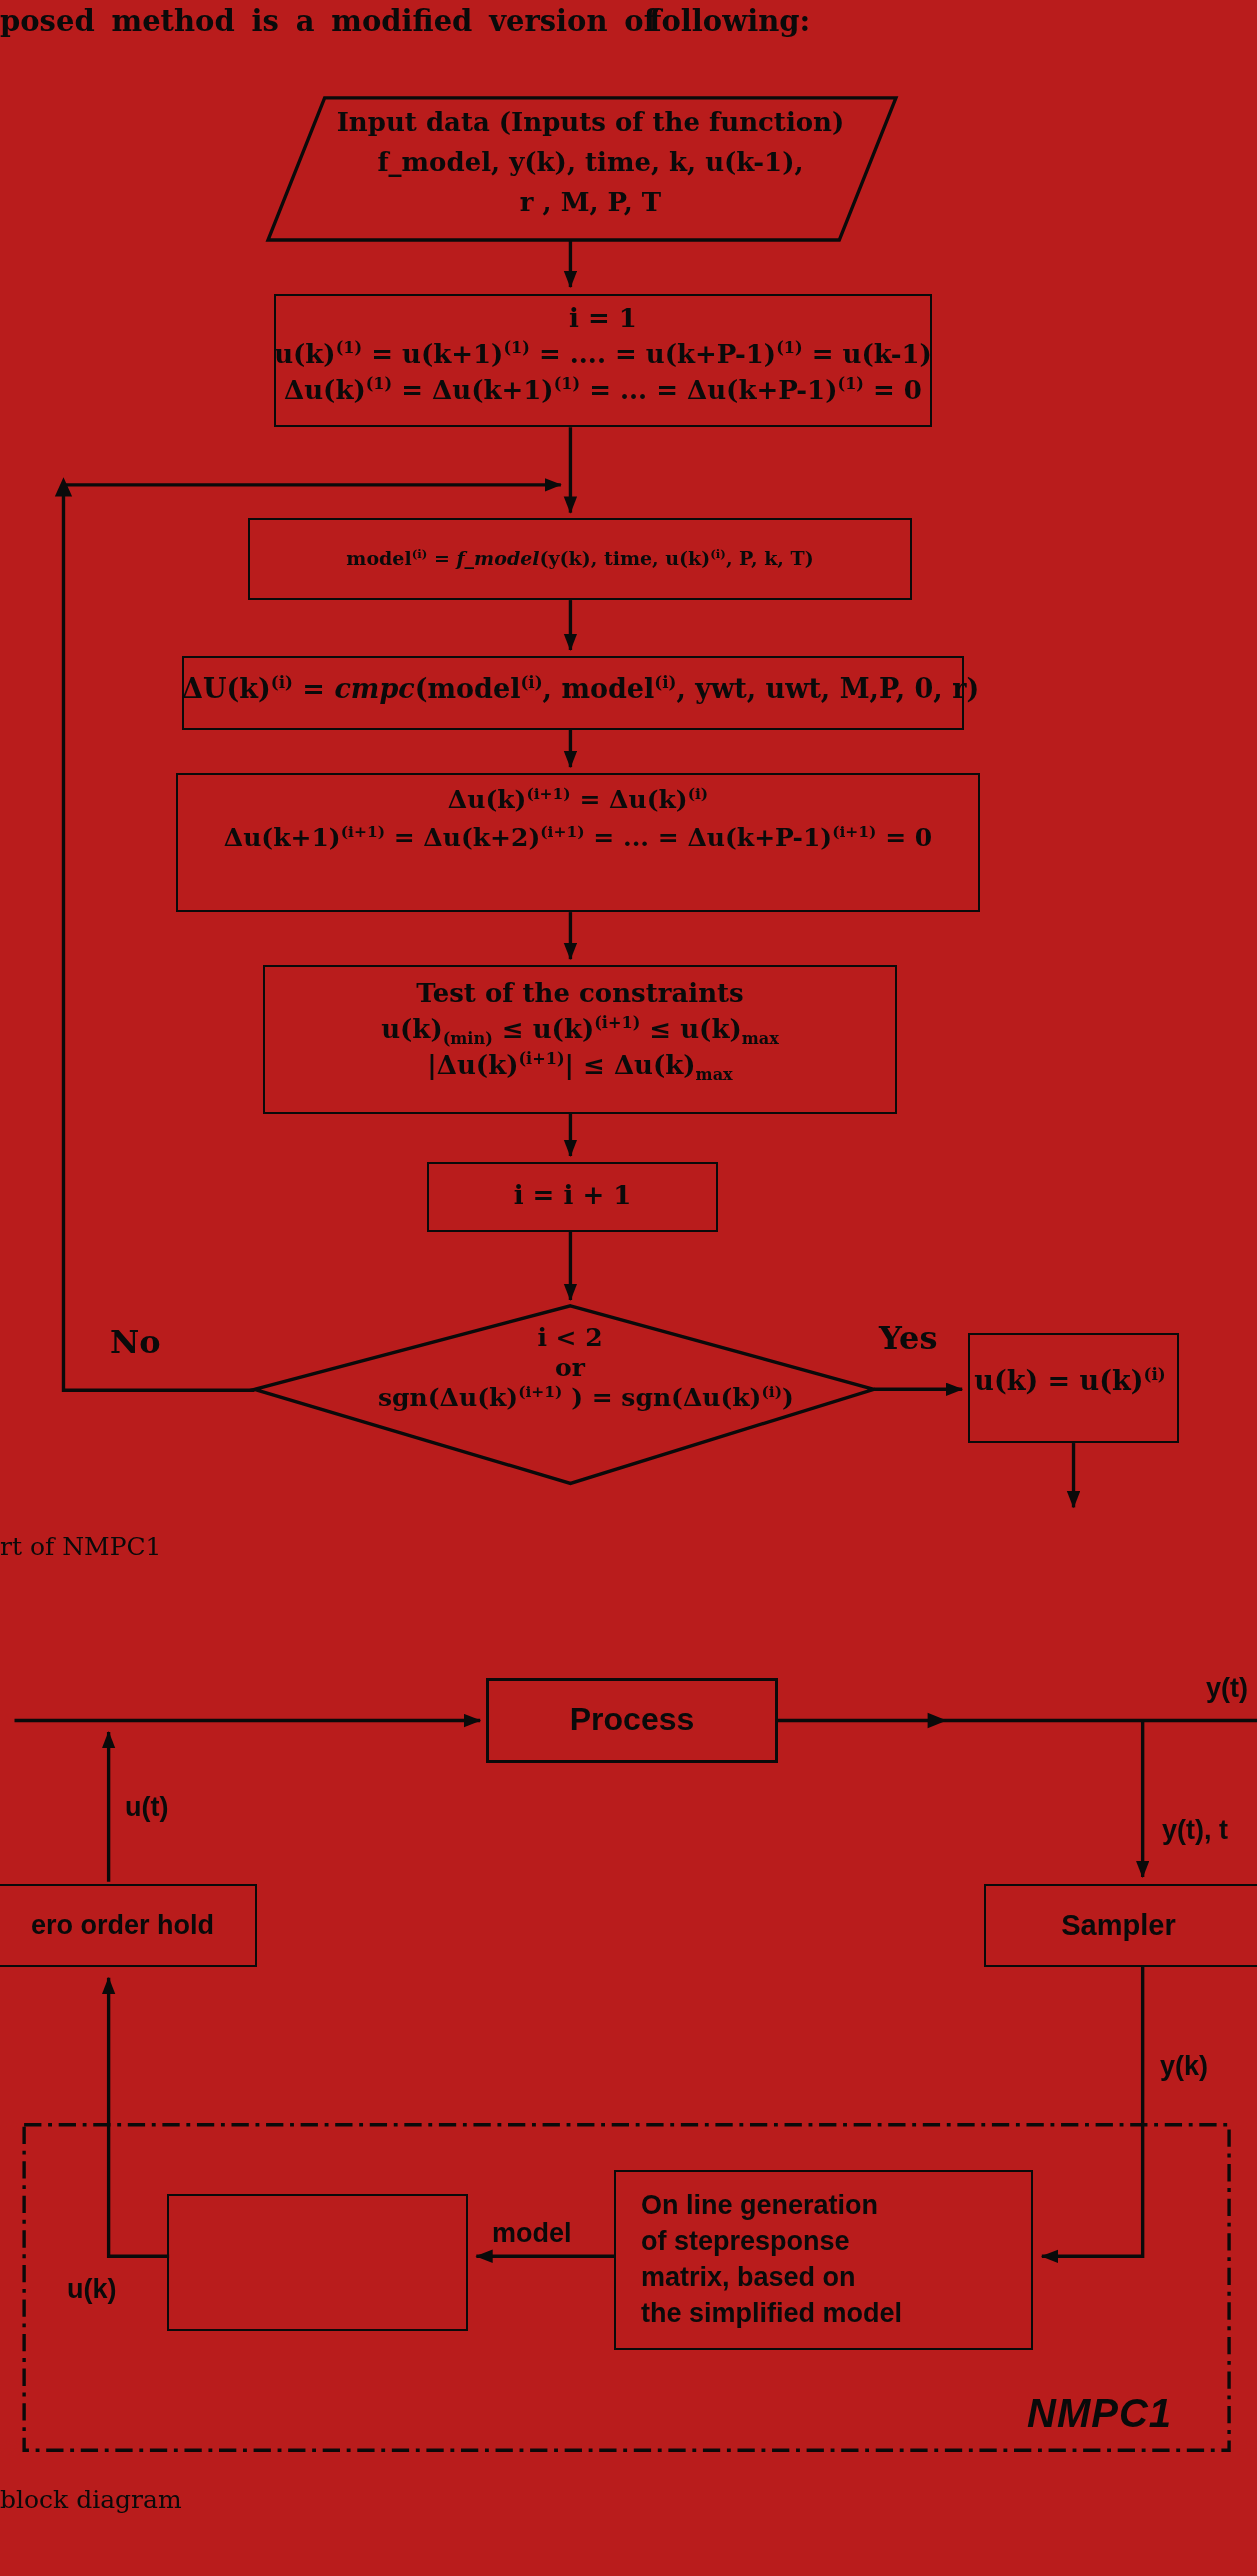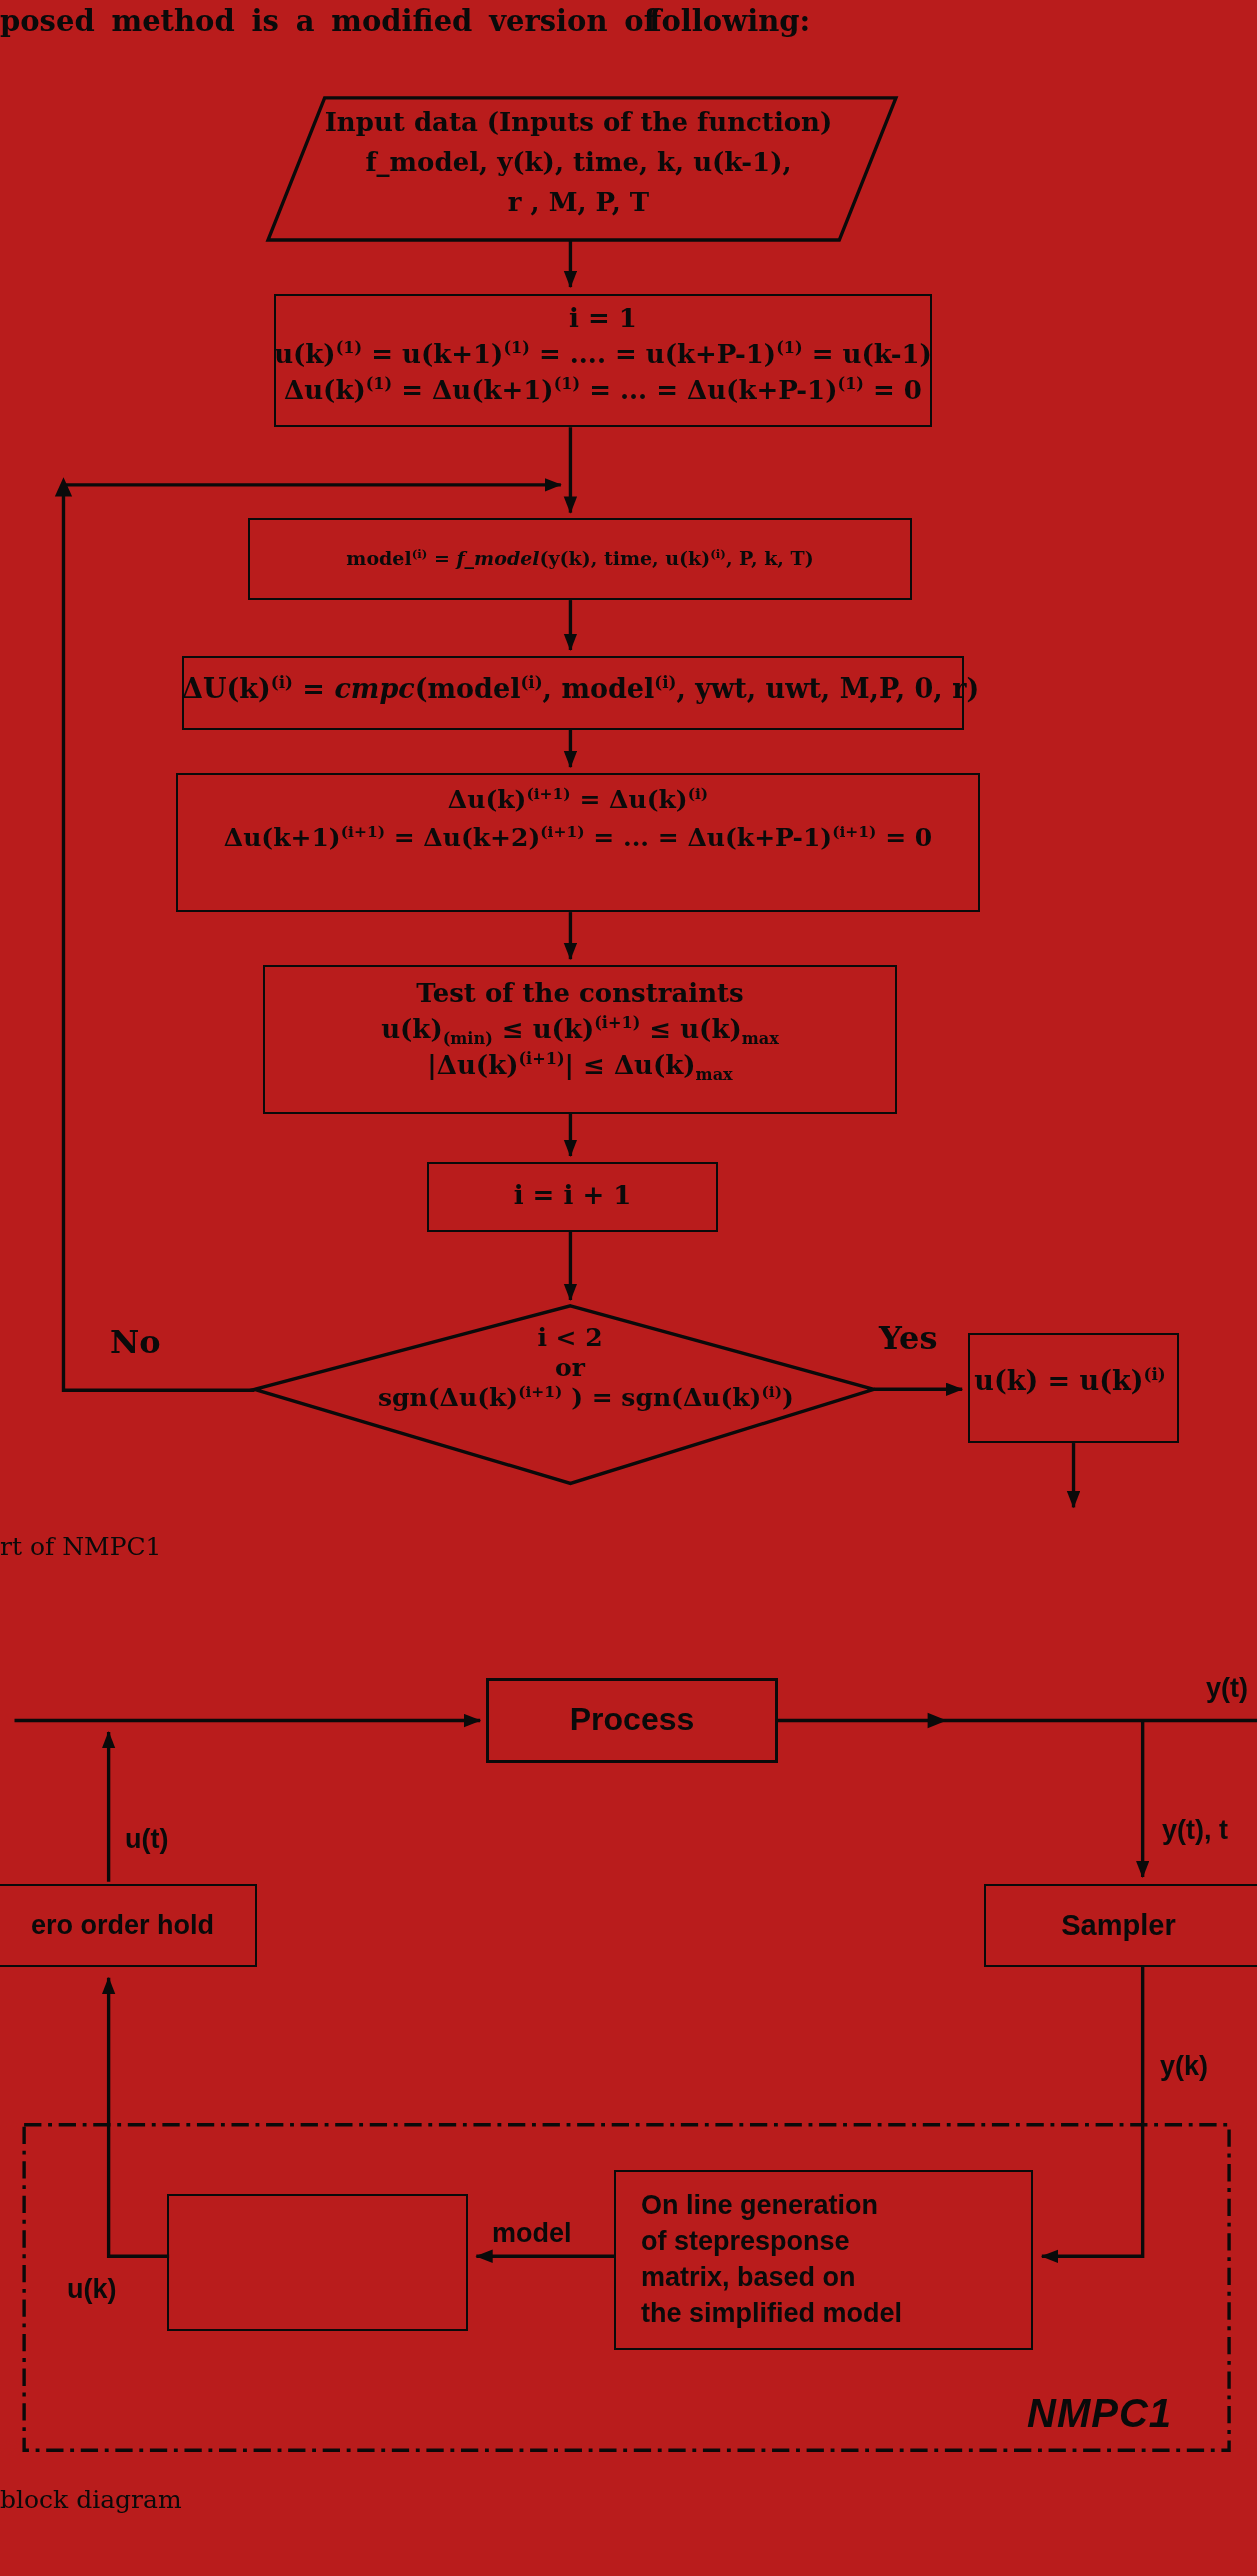--- a/index.html
+++ b/index.html
@@ -62,21 +62,21 @@
       <line x1="640" y1="2350" x2="496" y2="2350" marker-end="url(#ah)"></line>
     </g>
     <polygon points="966,1784 966,1800 986,1792" fill="#0a0a0a"></polygon>
 
     <rect x="25" y="2213" width="1255" height="339" fill="none" stroke="#0a0a0a" stroke-width="3.5" stroke-dasharray="18 7 4 7"></rect>
   </svg>
 
   <span class="abs toptext serif" style="left:0px;top:3.8px;">posed method is a modified version of</span>
   <span class="abs toptext serif" style="left:649px;top:3.8px;">following:</span>
 
-  <div class="abs fc-text" style="left:276px;top:102px;width:605px;line-height:40px;">
+  <div class="abs fc-text" style="left:288px;top:102px;width:605px;line-height:40px;">
     <div>Input data (Inputs of the function)</div>
     <div>f_model, y(k), time, k, u(k-1),</div>
     <div>r , M, P, T</div>
   </div>
 
   <div class="box" style="left:274px;top:294px;width:658px;height:133px;"></div>
   <div class="abs fc-text" style="left:274px;top:300px;width:658px;">
     <div>i = 1</div>
     <div>u(k)<sup>(1)</sup> =  u(k+1)<sup>(1)</sup> =  .... = u(k+P-1)<sup>(1)</sup> = u(k-1)</div>
     <div>Δu(k)<sup>(1)</sup>  = Δu(k+1)<sup>(1)</sup> = ... = Δu(k+P-1)<sup>(1)</sup> = 0</div>
@@ -115,21 +115,21 @@
 
   <div class="box" style="left:968px;top:1333px;width:211px;height:110px;"></div>
   <div class="abs fc-text" style="left:968px;top:1363px;width:204px;font-size:27px;">u(k) = u(k)<sup>(i)</sup></div>
 
   <span class="abs caption serif" style="left:0px;top:1532px;">rt of NMPC1</span>
 
   <div class="box" style="left:486px;top:1678px;width:292px;height:85px;border-width:3.8px;"></div>
   <div class="abs sans bd-box-text" style="left:486px;top:1701px;width:292px;font-size:32px;">Process</div>
 
   <span class="abs sans bd-label" style="left:1206px;top:1673px;">y(t)</span>
-  <span class="abs sans bd-label" style="left:125px;top:1792px;margin-top:32px;">u(t)</span>
+  <span class="abs sans bd-label" style="left:125px;top:1792px;">u(t)</span>
   <span class="abs sans bd-label" style="left:1162px;top:1815px;">y(t), t</span>
 
   <div class="box" style="left:-11.5px;top:1884px;width:268px;height:83px;"></div>
   <div class="abs sans bd-box-text" style="left:-11.5px;top:1907px;width:268px;">ero order hold</div>
 
   <div class="box" style="left:984px;top:1884px;width:276px;height:83px;"></div>
   <div class="abs sans bd-box-text" style="left:984px;top:1907px;width:269px;font-size:29px;">Sampler</div>
 
   <span class="abs sans bd-label" style="left:1160px;top:2051px;">y(k)</span>
 

